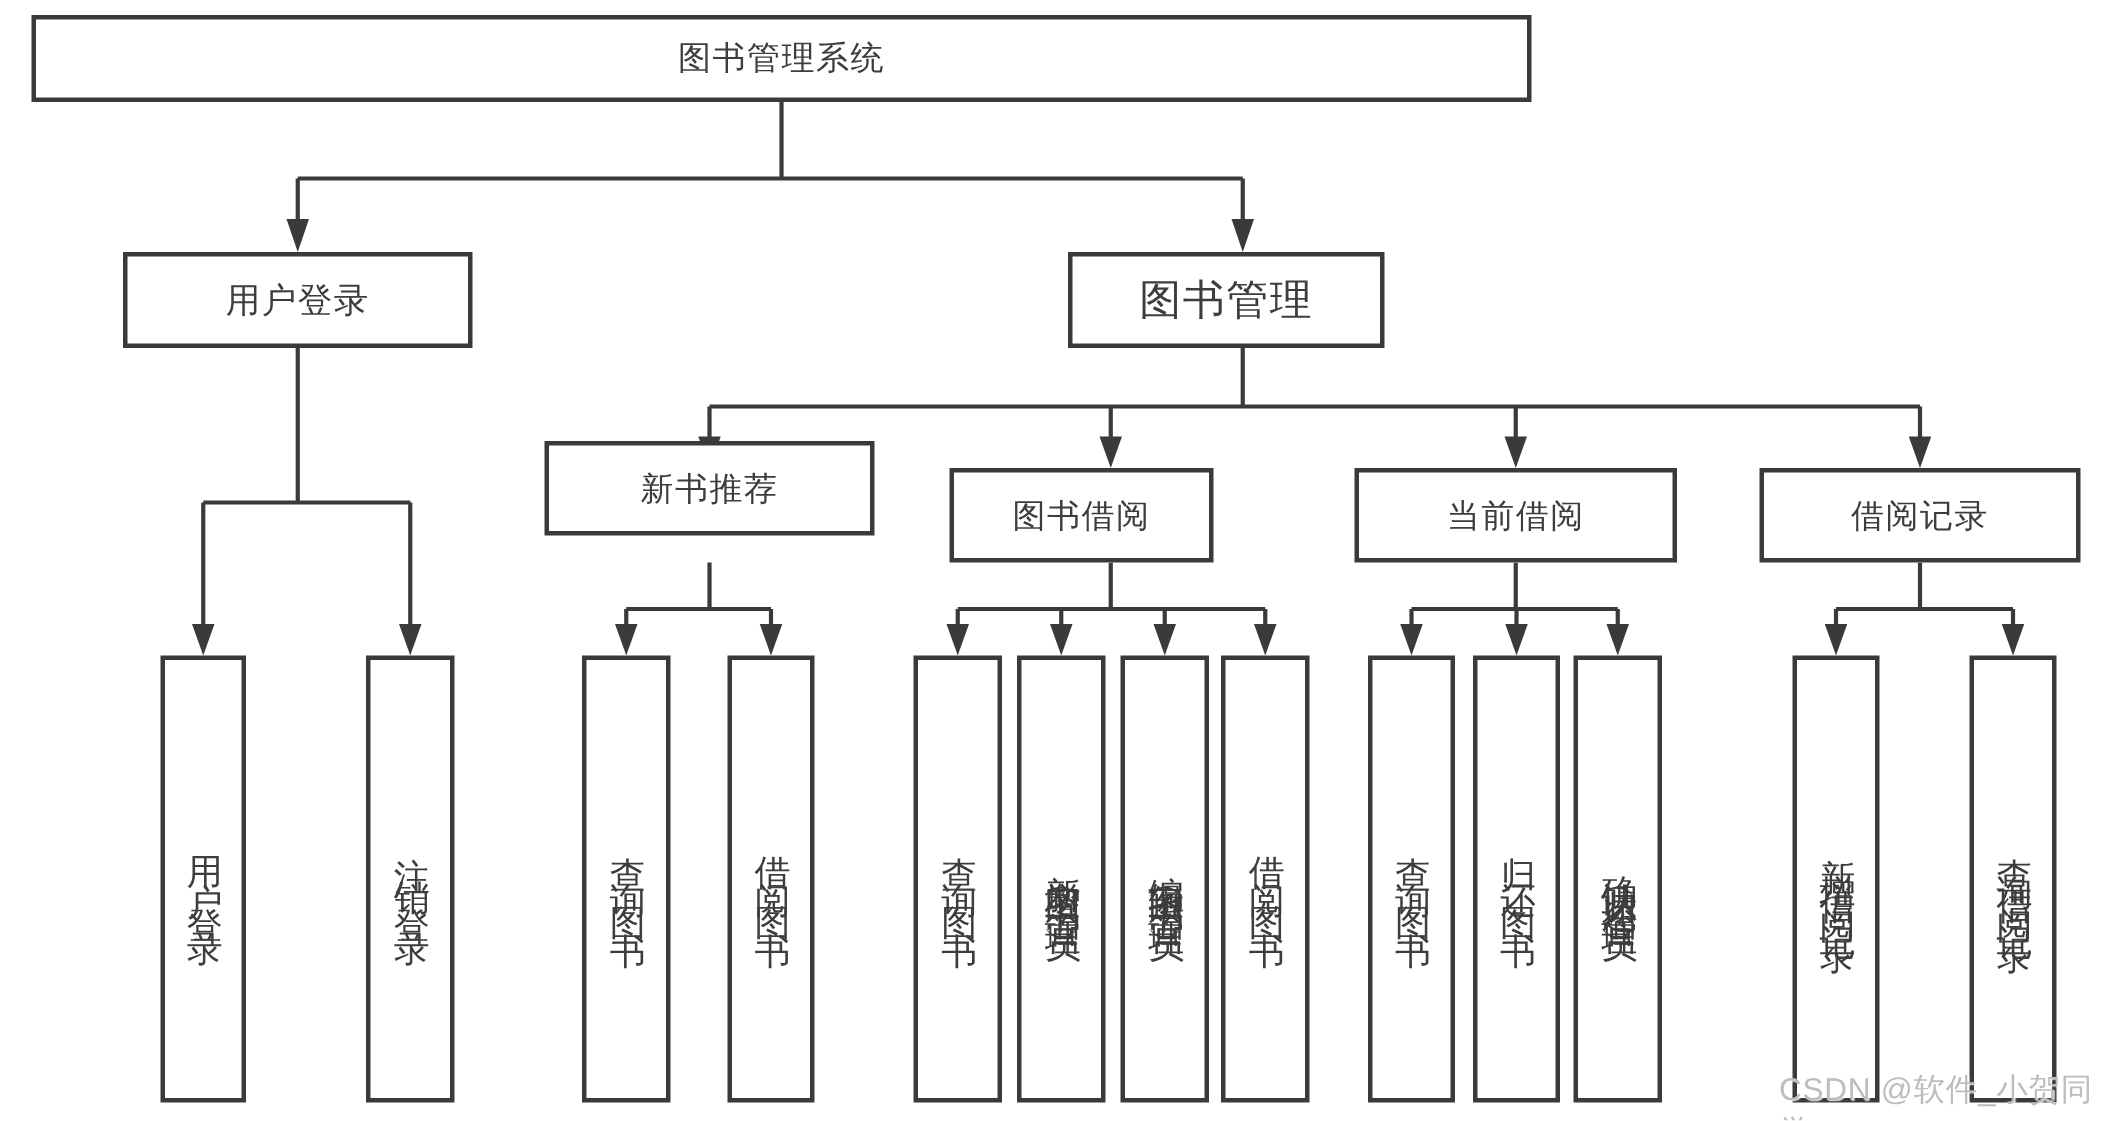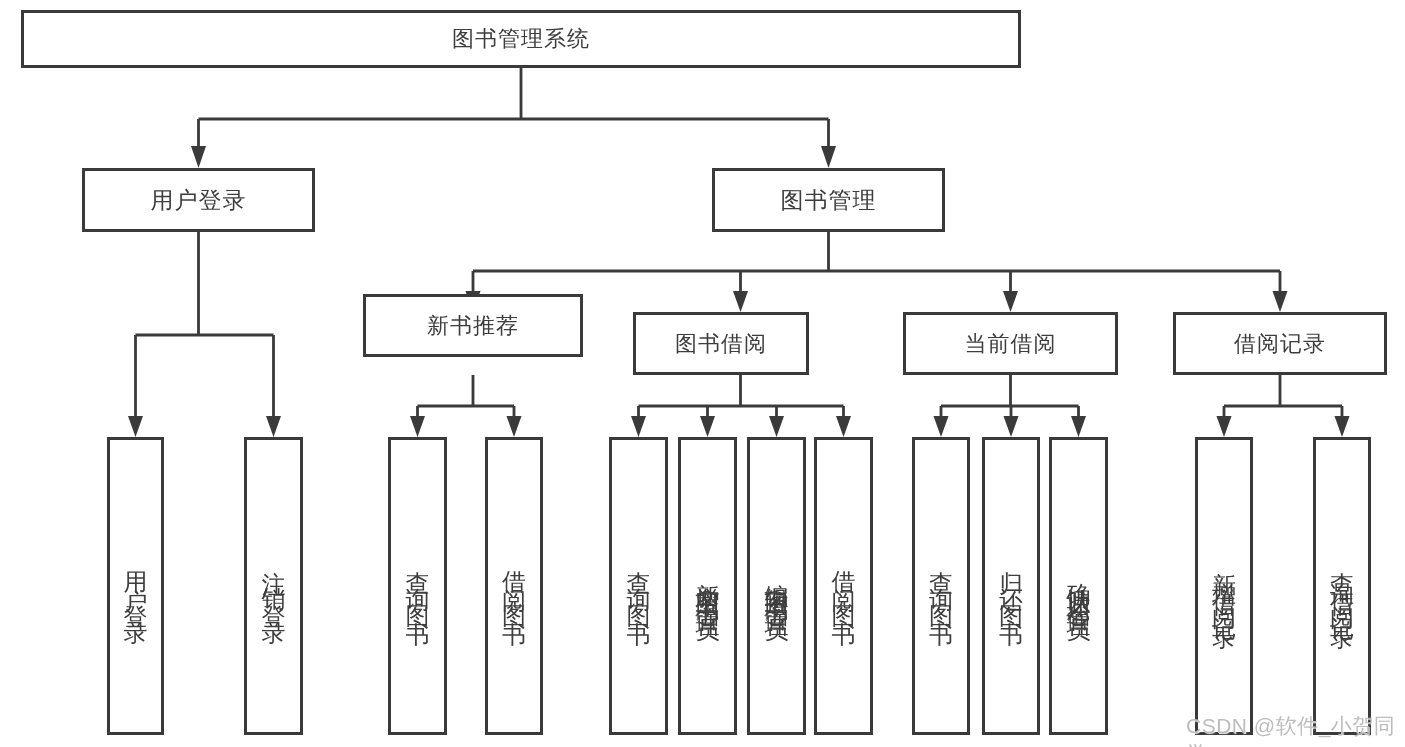--- a/index.html
+++ b/index.html
@@ -68,21 +68,21 @@
       <polygon points="1003.5,416 1018.5,416 1011,437"></polygon>
       <polygon points="1071,416 1086,416 1078.5,437"></polygon>
       <polygon points="1216.5,416 1231.5,416 1224,437"></polygon>
       <polygon points="1334.5,416 1349.5,416 1342,437"></polygon>
     </g>
   </svg>
 
   <div class="node h-node" style="left:21px;top:10px;width:1000px;height:58px;">图书管理系统</div>
 
   <div class="node h-node" style="left:82px;top:168px;width:233px;height:64px;font-size:23px;">用户登录</div>
-  <div class="node h-node" style="left:712px;top:168px;width:233px;height:64px;font-size:23px;">图书管理</div>
+  <div class="node h-node" style="left:712px;top:168px;width:211px;height:64px;font-size:28px;">图书管理</div>
 
   <div class="node h-node" style="left:363px;top:294px;width:220px;height:63px;">新书推荐</div>
   <div class="node h-node" style="left:633px;top:312px;width:176px;height:63px;">图书借阅</div>
   <div class="node h-node" style="left:1173px;top:312px;width:214px;height:63px;">借阅记录</div>
   <div class="node h-node" style="left:903px;top:312px;width:215px;height:63px;">当前借阅</div>
 
   <div class="node leaf ls4" style="left:107px;top:437px;width:57px;height:298px;">用户登录</div>
   <div class="node leaf ls4" style="left:244px;top:437px;width:59px;height:298px;">注销登录</div>
 
   <div class="node leaf ls4" style="left:388px;top:437px;width:59px;height:298px;">查询图书</div>

